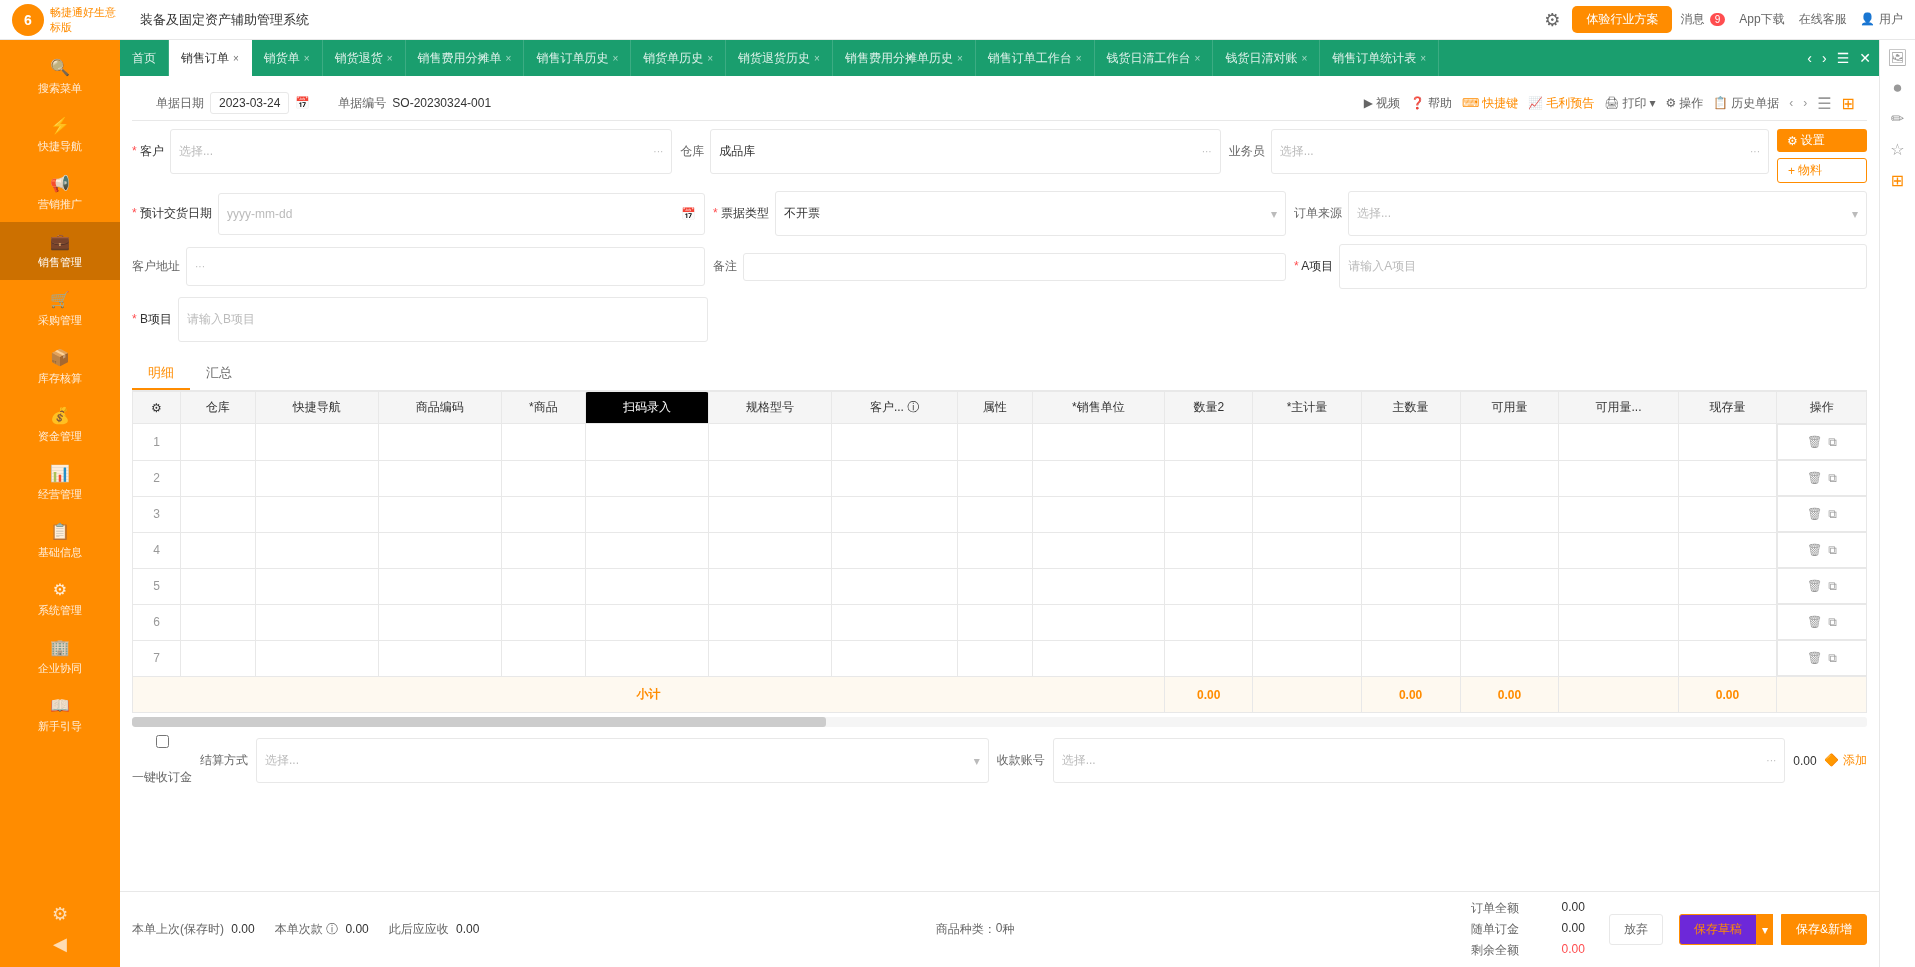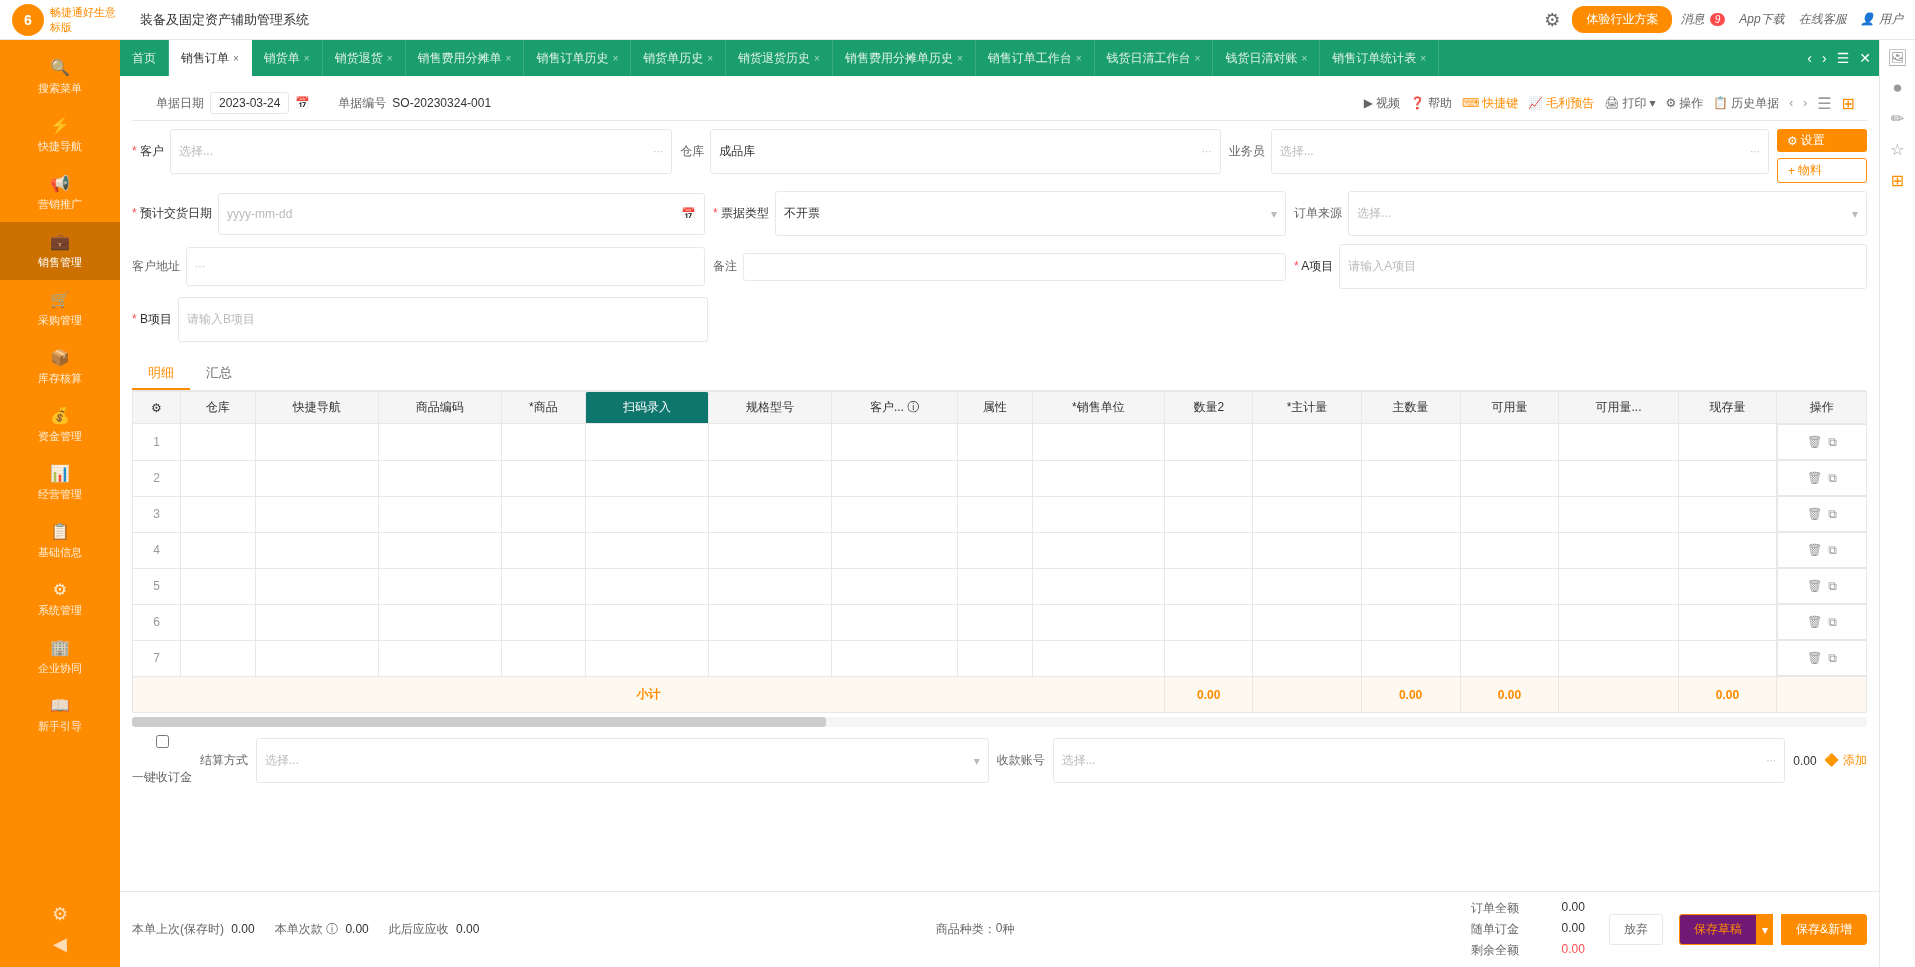--- a/index.html
+++ b/index.html
@@ -5,23 +5,23 @@
     * { box-sizing: border-box; margin: 0; padding: 0; }
     body { font-family: 'Microsoft YaHei', sans-serif; font-size: 12px; background: #f5f5f5; color: #333; overflow: hidden; }
     
     
     .top-bar { height: 40px; background: #fff; display: flex; align-items: center; padding: 0 12px; border-bottom: 1px solid #e8e8e8; gap: 8px; }
     .logo-area { display: flex; align-items: center; gap: 6px; width: 120px; }
     .logo-icon { width: 32px; height: 32px; background: #ff8c00; border-radius: 50%; display: flex; align-items: center; justify-content: center; color: white; font-size: 14px; font-weight: bold; }
     .logo-text { font-size: 11px; color: #ff8c00; line-height: 1.3; }
     .system-name { flex: 1; font-size: 13px; color: #333; }
     .top-actions { display: flex; align-items: center; gap: 12px; }
-    .btn-industry { background: #ff8c00; color: white; border: none; padding: 5px 14px; border-radius: 12px; cursor: pointer; font-size: 12px; }
+    .btn-industry { background: #ff8c00; color: white; border: none; padding: 5px 14px; border-radius: 5px; cursor: pointer; font-size: 12px; }
     .top-right { display: flex; align-items: center; gap: 14px; color: #666; font-size: 12px; }
-    .top-right span { cursor: pointer; font-style: italic; }
+    .top-right span { cursor: pointer; }
     .badge { background: #ff4d4f; color: white; border-radius: 10px; padding: 1px 5px; font-size: 10px; margin-left: 2px; }
     
     
     .layout { display: flex; height: calc(100vh - 40px); }
     .sidebar { width: 120px; background: #ff8c00; display: flex; flex-direction: column; align-items: center; padding-top: 8px; }
     .sidebar-item { width: 100%; display: flex; flex-direction: column; align-items: center; padding: 10px 0; cursor: pointer; color: rgba(255,255,255,0.85); font-size: 11px; gap: 4px; }
     .sidebar-item:hover, .sidebar-item.active { background: rgba(0,0,0,0.15); color: white; }
     .sidebar-item.active { background: rgba(0,0,0,0.2); }
     .sidebar-icon { font-size: 16px; }
     .sidebar-bottom { margin-top: auto; padding-bottom: 12px; display: flex; flex-direction: column; align-items: center; gap: 8px; }
@@ -81,21 +81,21 @@
     .field-label.req { color: #333; }
     .field-label.req::before { content: '* '; color: #ff4d4f; }
     .field-input { border: 1px solid #e8e8e8; border-radius: 3px; padding: 13px 8px; color: #bbb; font-size: 12px; flex: 1; min-width: 0; display: flex; align-items: center; justify-content: space-between; }
     .field-dots { color: #bbb; font-size: 10px; }
     
     .top-header { display: flex; align-items: center; border-bottom: 1px solid #e8e8e8; padding: 6px 12px; background: #fff; }
     .top-header-left { display: flex; align-items: center; gap: 16px; }
     .top-header-right { margin-left: auto; display: flex; align-items: center; gap: 10px; }
     
     .btn-pair { display: flex; }
-    .btn-save-draft { padding: 6px 14px; background: #701a75; color: #ff8c00; border: 1px solid #ff8c00; border-radius: 3px 0 0 3px; cursor: pointer; font-size: 12px; }
+    .btn-save-draft { padding: 6px 14px; background: #6d28d9; color: #ff8c00; border: 1px solid #ff8c00; border-radius: 3px 0 0 3px; cursor: pointer; font-size: 12px; }
     .btn-save-new { padding: 6px 14px; background: #ff8c00; color: white; border: 1px solid #ff8c00; border-radius: 0 3px 3px 0; cursor: pointer; font-size: 12px; }
     .btn-discard { padding: 6px 14px; background: #fff; color: #666; border: 1px solid #e8e8e8; border-radius: 3px; cursor: pointer; font-size: 12px; margin-right: 8px; }
     
     .bottom-footer { display: flex; align-items: center; padding: 8px 12px; background: #fff; border-top: 1px solid #e8e8e8; }
     
     .summary-panel { display: flex; flex-direction: column; align-items: flex-end; font-size: 12px; color: #666; gap: 4px; margin-right: 16px; }
     .summary-row { display: flex; gap: 16px; }
     .summary-val { color: #333; min-width: 50px; text-align: right; }
   </style>
 </head>
@@ -381,21 +381,21 @@
 
       <div class="table-wrapper">
         <table class="data-table">
           <thead>
             <tr>
               <th>⚙</th>
               <th>仓库</th>
               <th>快捷导航</th>
               <th>商品编码</th>
               <th>*商品</th>
-              <th style="background:#0f766e; color:white; border-radius:3px; cursor:pointer;">扫码录入</th>
+              <th style="background:#000000; color:white; border-radius:3px; cursor:pointer;">扫码录入</th>
               <th>规格型号</th>
               <th>客户... ⓘ</th>
               <th>属性</th>
               <th>*销售单位</th>
               <th>数量2</th>
               <th>*主计量</th>
               <th>主数量</th>
               <th>可用量</th>
               <th>可用量...</th>
               <th>现存量</th>

